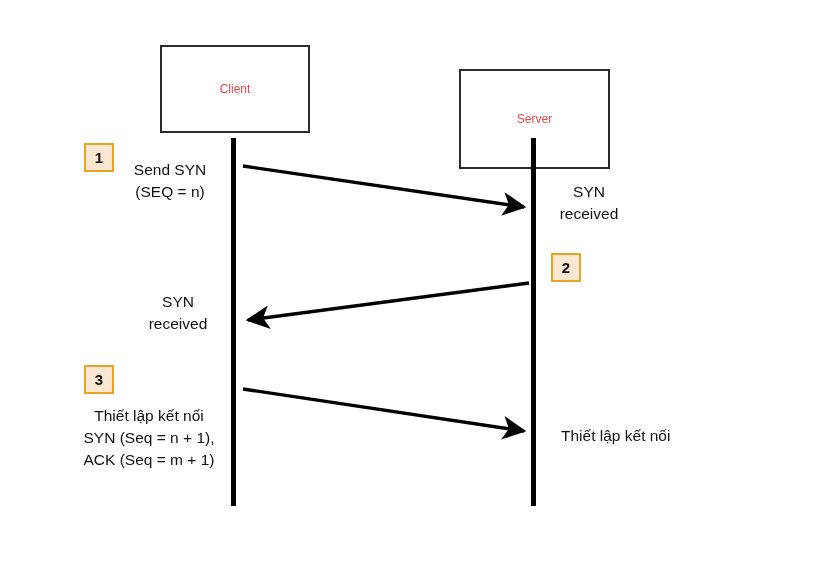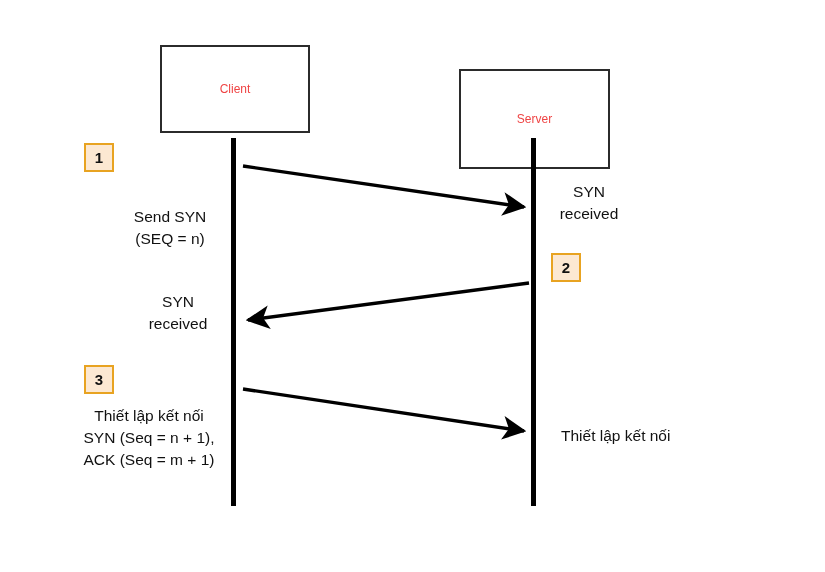--- a/index.html
+++ b/index.html
@@ -92,21 +92,21 @@
       </marker>
     </defs>
     <line x1="243" y1="166" x2="524" y2="207" stroke="#000000" stroke-width="3.4" marker-end="url(#ah)"></line>
     <line x1="529" y1="283" x2="248" y2="320" stroke="#000000" stroke-width="3.4" marker-end="url(#ah)"></line>
     <line x1="243" y1="389" x2="524" y2="431" stroke="#000000" stroke-width="3.4" marker-end="url(#ah)"></line>
   </svg>
 
   <div class="step-badge" style="left:84px; top:143px; width:30px; height:29px;">
     <span>1</span>
   </div>
-  <div class="note center" style="left:110px; top:159px; width:120px;margin-top:47px;">Send SYN
+  <div class="note center" style="left:110px; top:159px; width:120px;">Send SYN
 (SEQ = n)</div>
   <div class="note center" style="left:539px; top:181px; width:100px;">SYN
 received</div>
 
   <div class="step-badge" style="left:551px; top:253px; width:30px; height:29px;">
     <span>2</span>
   </div>
   <div class="note center" style="left:128px; top:291px; width:100px;">SYN
 received</div>
 

